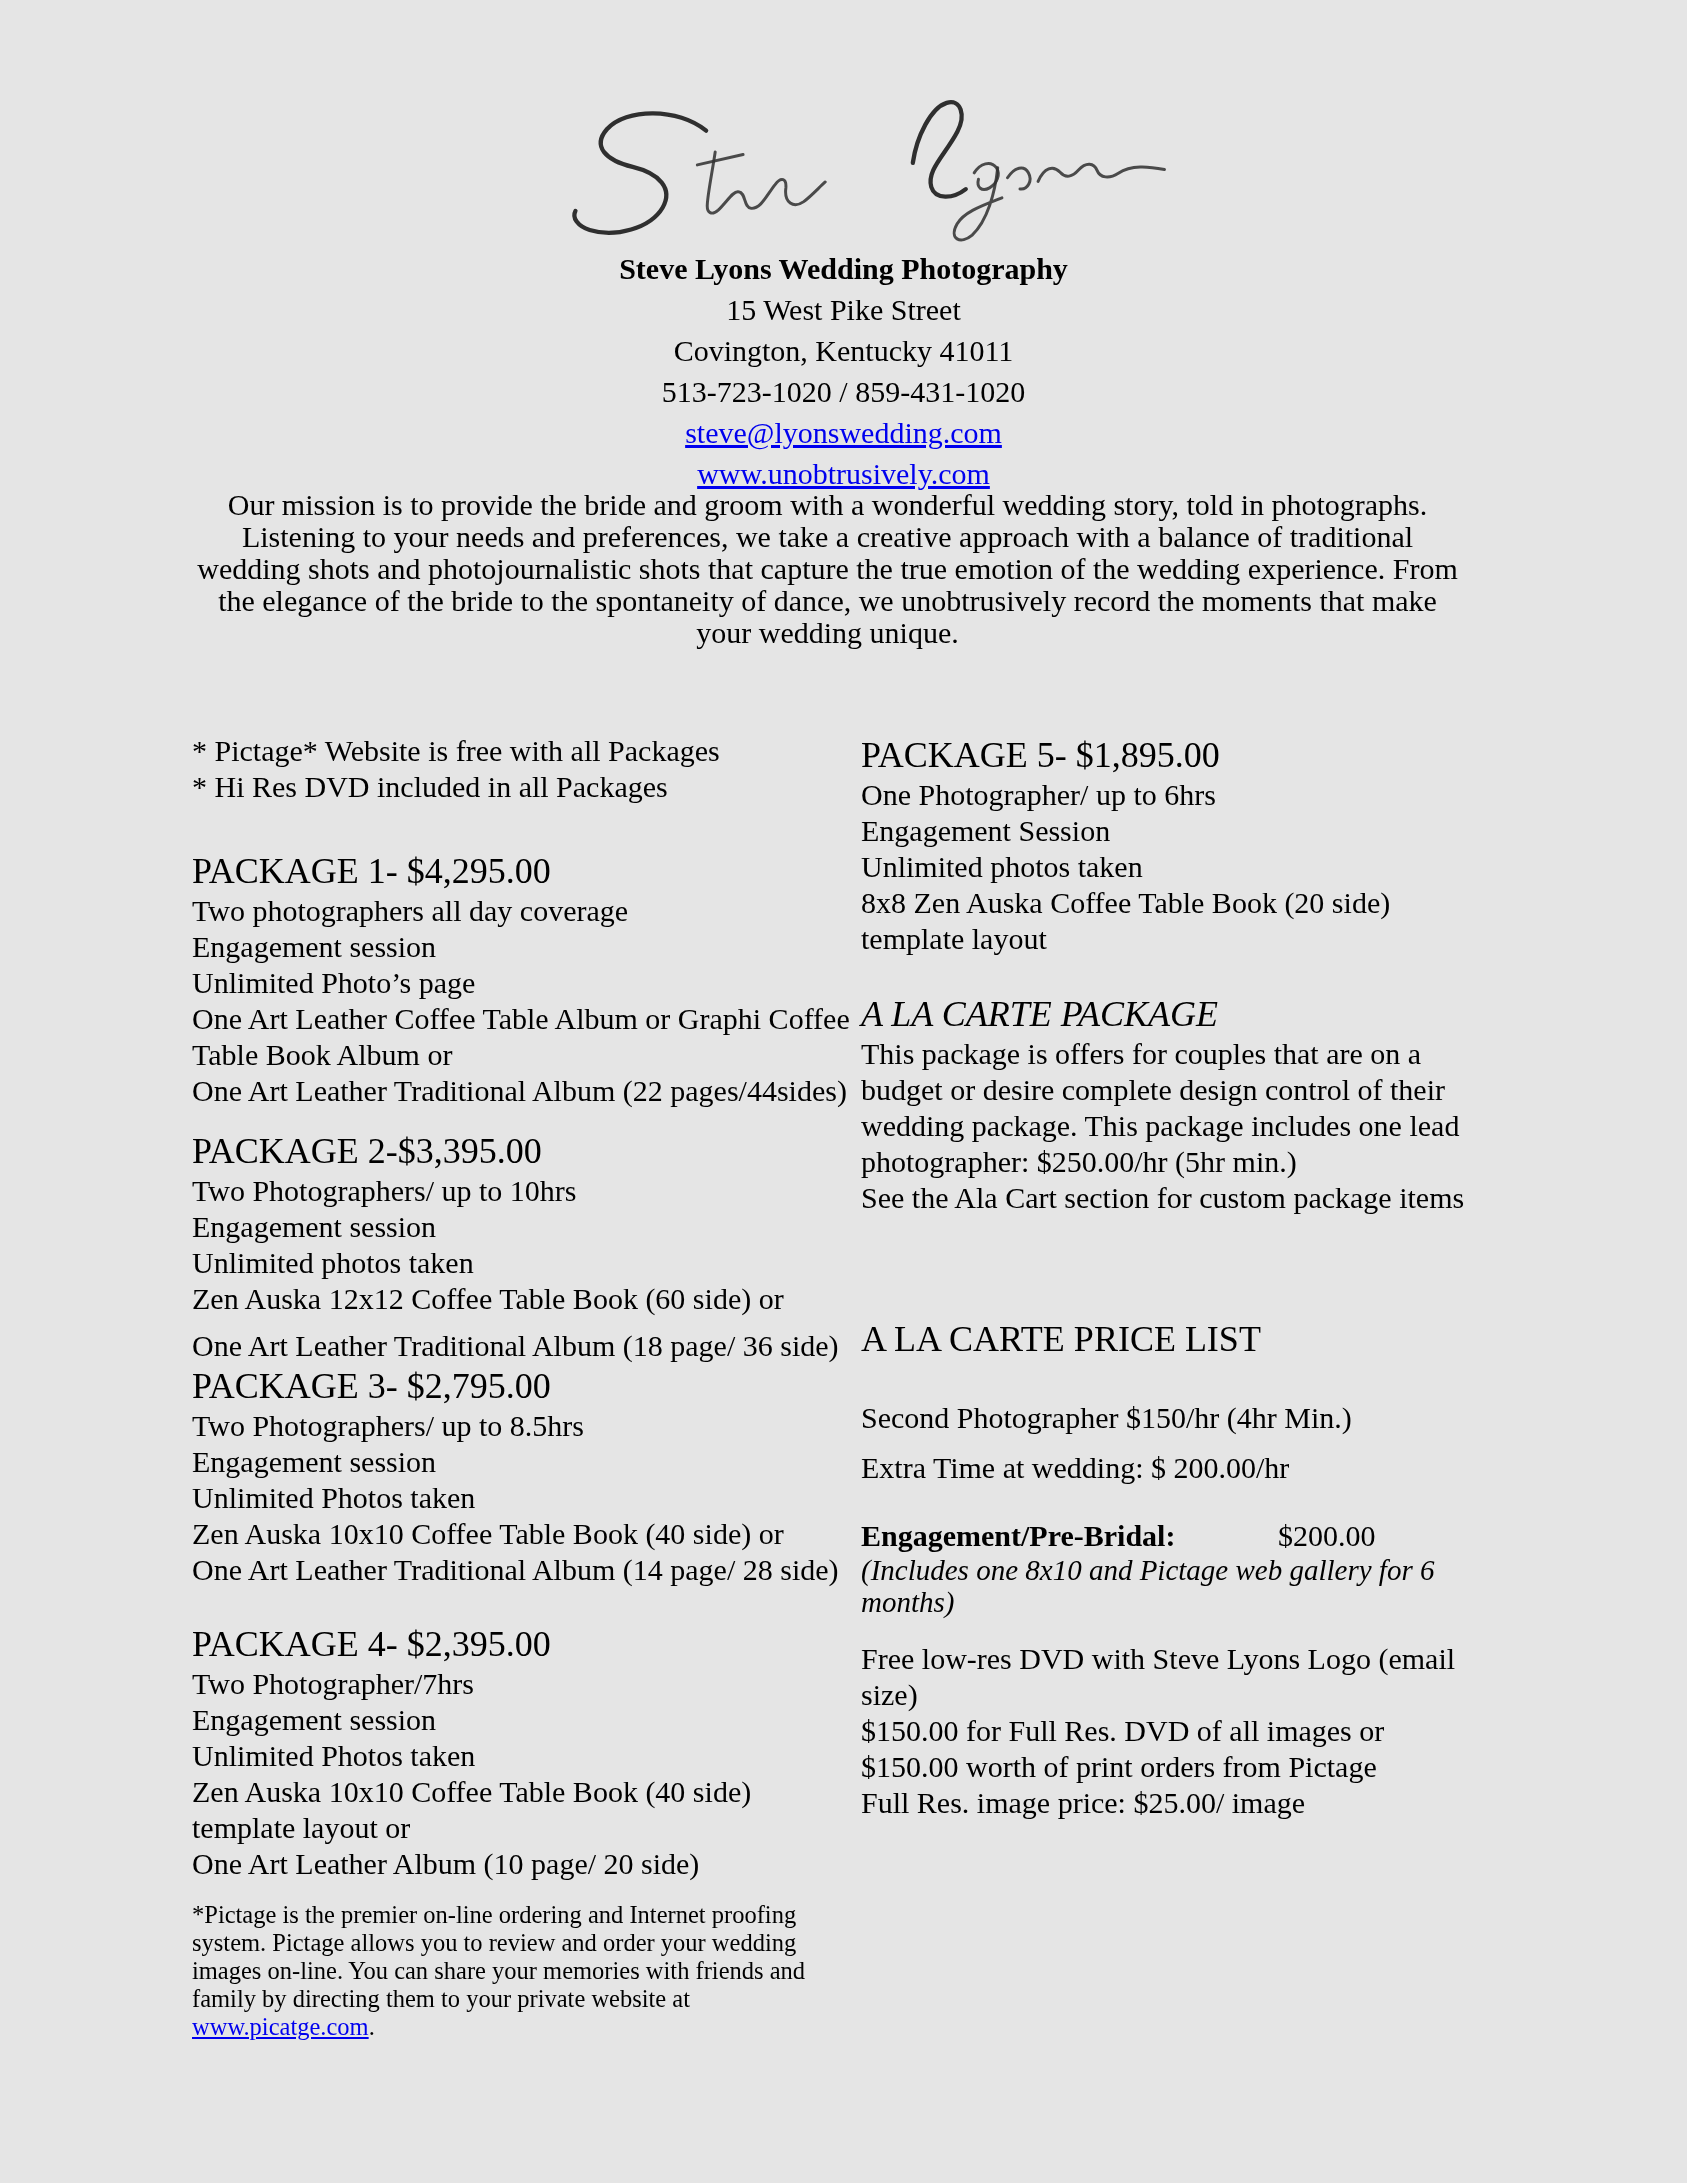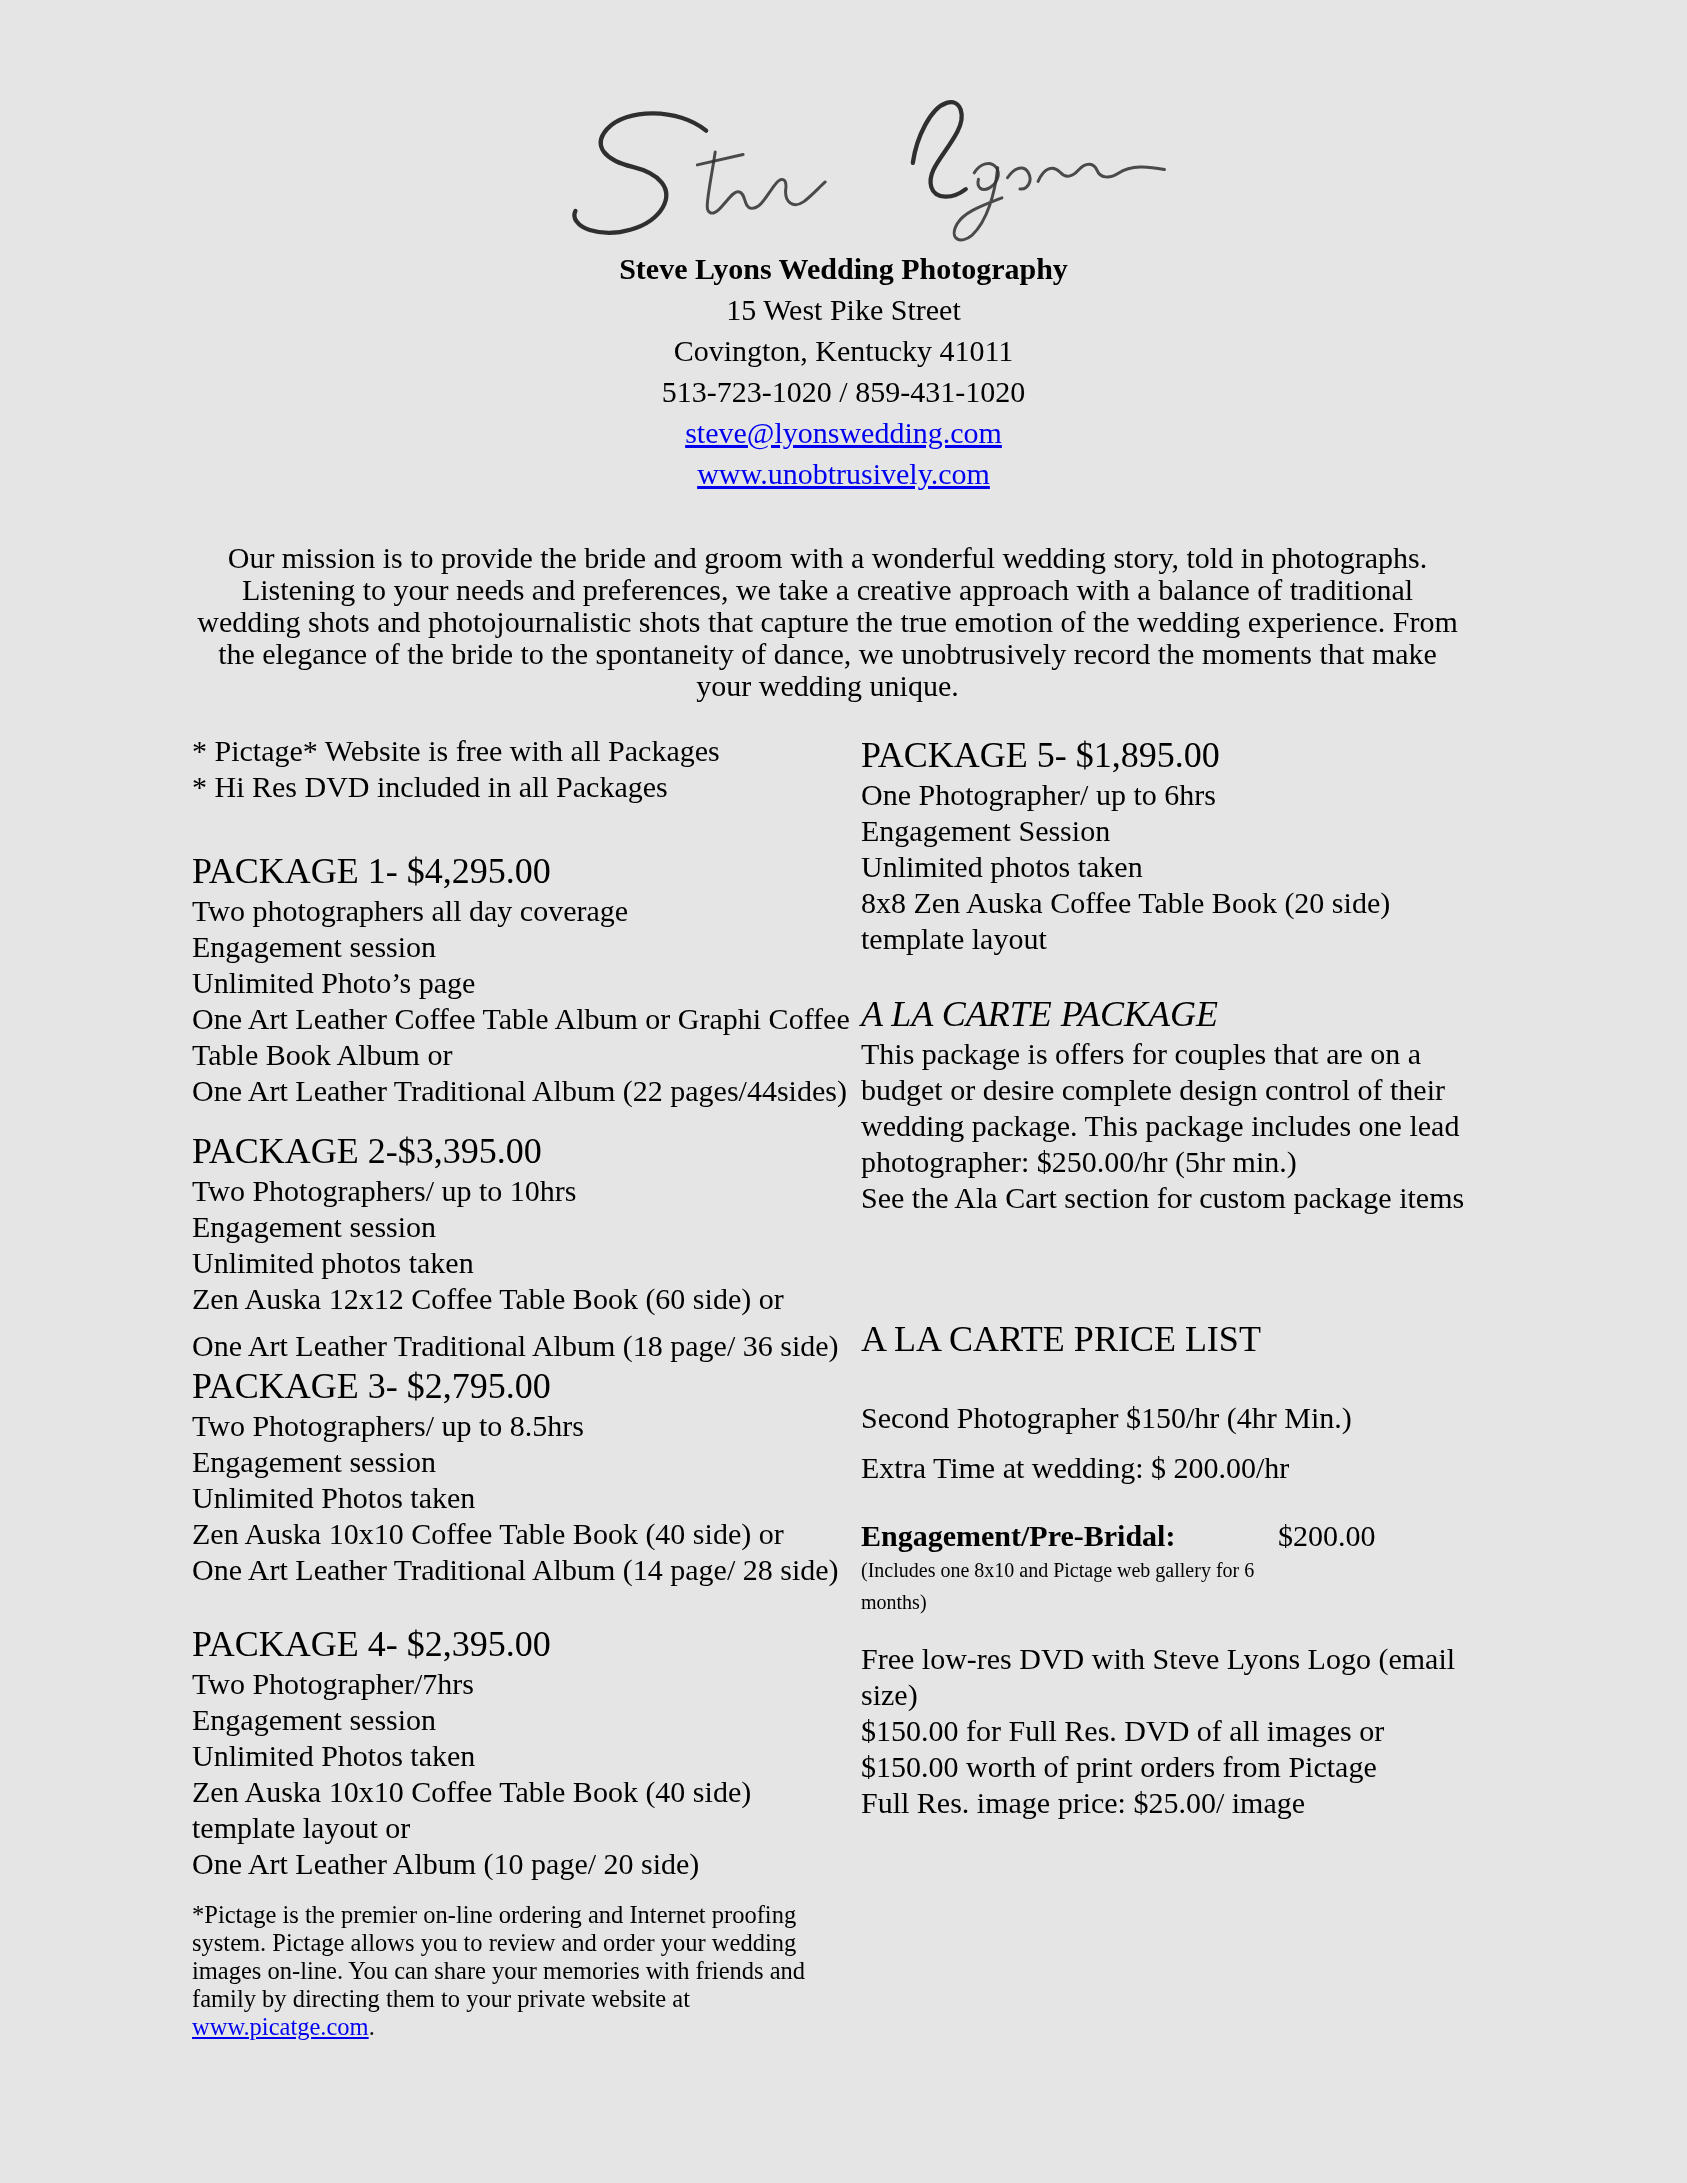--- a/index.html
+++ b/index.html
@@ -15,29 +15,29 @@
   
   .signature { position:absolute; left:543px; top:86px; width:648px; height:175px; }
   .signature path { fill:none; stroke:#2f2f2f; stroke-width:6.5; stroke-linecap:round; stroke-linejoin:round; }
   .signature .thin { stroke-width:4.5; opacity:.85; }
   
   .header { position:absolute; left:0; top:248px; width:1687px; text-align:center; }
   .h-line { font-size:30px; line-height:41px; white-space:nowrap; }
   .h-title { font-weight:bold; }
   a.link { color:#0000EE; text-decoration:underline; cursor:pointer; }
   
-  .mission { position:absolute; left:0; top:542px; width:1655px; text-align:center; }
+  .mission { position:absolute; left:0; top:489px; width:1655px; text-align:center; }
   .m-line { font-size:30px; line-height:32px; white-space:nowrap; }
   
   .col-left  { position:absolute; left:192px;  top:733px; width:670px; }
   .col-right { position:absolute; left:861px; top:733px; width:652px; }
   .line     { font-size:30px; line-height:36px; white-space:nowrap; }
   .pkg-h    { font-size:36px; line-height:44px; font-weight:normal; white-space:nowrap; }
   .pkg-h.it { font-style:italic; }
-  .note-line  { font-size:20px; line-height:32px; white-space:nowrap; }
+  .note-line  { font-size:29px; line-height:32px; white-space:nowrap;font-style:italic; }
   .small-line { font-size:24.5px; line-height:28px; white-space:nowrap; }
   .b { font-weight:bold; }
   .price-row { position:relative; }
   .price-row .price { position:absolute; left:417px; top:0; font-weight:normal; }
   
   .mt10{margin-top:19px} .mt16{margin-top:10.6px} .mt21{margin-top:14px}
   .mt30{margin-top:20px} .mt32{} .mt35{margin-top:23px}
   .mt48{margin-top:32px} .mt52{margin-top:34px} .mt53{margin-top:35px}
   .mt59{margin-top:39px} .mt67{margin-top:44px} .mt152{margin-top:101px}
 </style>

